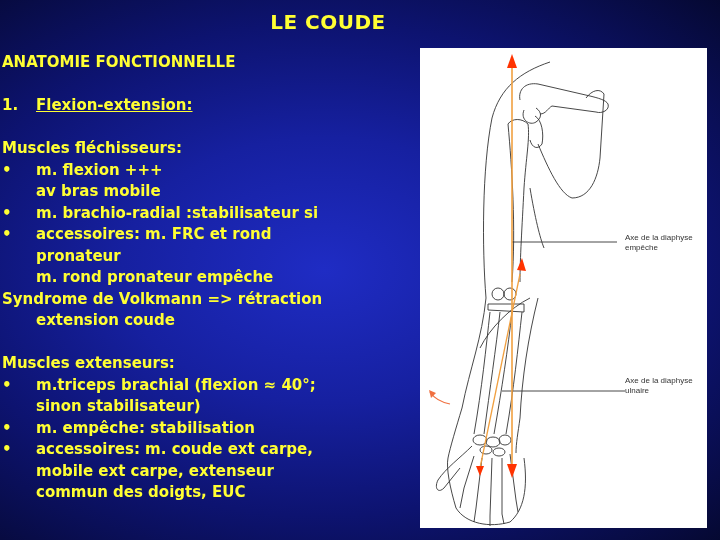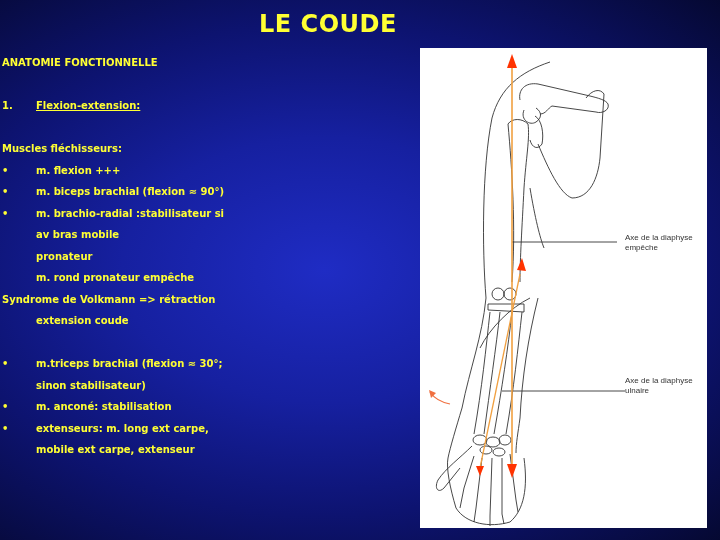--- a/index.html
+++ b/index.html
@@ -3,23 +3,23 @@
 <meta charset="utf-8">
 <style>
   html, body { margin:0; padding:0; }
   body {
     width:720px; height:540px; overflow:hidden; position:relative;
     background: radial-gradient(ellipse 80% 70% at 45% 50%, #1f2cc4 0%, #1620a0 35%, #0d1370 65%, #050830 100%);
     font-family: "DejaVu Sans", sans-serif;
   }
   .slide-title {
     position:absolute; top:10px; left:0; width:656px; text-align:center;
-    color:#ffff33; font-size:24px; font-weight:bold; letter-spacing:0.5px;
+    color:#ffff33; font-size:20px; font-weight:bold; letter-spacing:0.5px;
   }
-  .content { position:absolute; left:2px; top:52px; width:410px; color:#ffff33; font-weight:bold; font-size:10px; line-height:21.5px; }
+  .content { position:absolute; left:2px; top:52px; width:410px; color:#ffff33; font-weight:bold; font-size:15px; line-height:21.5px; }
   .line { white-space:nowrap; }
   .sp { height:21.5px; }
   .u { text-decoration: underline; }
   .num { display:inline-block; width:34px; }
   .bul { display:inline-block; width:34px; }
   .ind { padding-left:34px; }
   .panel { position:absolute; left:420px; top:48px; width:287px; height:480px; background:#ffffff; }
   .panel svg { position:absolute; left:0; top:0; }
   .lbl { position:absolute; font-family:"Liberation Sans", sans-serif; font-size:8px; line-height:9.5px; color:#333; }
 </style>
@@ -32,37 +32,39 @@
   <div class="line">ANATOMIE FONCTIONNELLE</div>
   <div class="sp"></div>
   <div class="line">
     <span class="num">1.</span><span class="u">Flexion-extension:</span>
   </div>
   <div class="sp"></div>
 
   <div class="line">Muscles fléchisseurs:</div>
   <div>
     <div class="line"><span class="bul">•</span><span>m. flexion +++</span></div>
-    <div class="line"><span class="bul">•</span><span>m. biceps brachial (flexion ≈ 90°)</span></div>
+    <div class="line ind">av bras mobile</div>
     <div class="line"><span class="bul">•</span><span>m. brachio-radial :stabilisateur si</span></div>
-    <div class="line ind">av bras mobile</div>
+    <div class="line"><span class="bul">•</span><span>accessoires: m. FRC et rond</span></div>
     <div class="line ind">pronateur</div>
   </div>
 
   <div class="line ind">m. rond pronateur empêche</div>
   <div class="line">Syndrome de Volkmann =&gt; rétraction</div>
   <div class="line ind">extension coude</div>
   <div class="sp"></div>
 
+  <div class="line">Muscles extenseurs:</div>
   <div>
-    <div class="line"><span class="bul">•</span><span>m.triceps brachial (flexion ≈ 30°;</span></div>
+    <div class="line"><span class="bul">•</span><span>m.triceps brachial (flexion ≈ 40°;</span></div>
     <div class="line ind">sinon stabilisateur)</div>
-    <div class="line"><span class="bul">•</span><span>m. anconé: stabilisation</span></div>
-    <div class="line"><span class="bul">•</span><span>extenseurs: m. long ext carpe,</span></div>
+    <div class="line"><span class="bul">•</span><span>m. empêche: stabilisation</span></div>
+    <div class="line"><span class="bul">•</span><span>accessoires: m. coude ext carpe,</span></div>
     <div class="line ind">mobile ext carpe, extenseur</div>
+    <div class="line ind">commun des doigts, EUC</div>
   </div>
 </div>
 
 <div class="panel">
   <svg width="287" height="480" viewBox="0 0 287 480">
     <g fill="none" stroke="#333" stroke-width="0.9">
 
       <path d="M130,14 C100,24 80,40 72,70 C62,120 62,200 66,250 C62,290 50,320 42,360 C36,380 30,400 28,410"></path>
       <path d="M110,140 C115,170 120,190 124,200"></path>
       <path d="M60,300 C70,280 90,260 110,250"></path>

